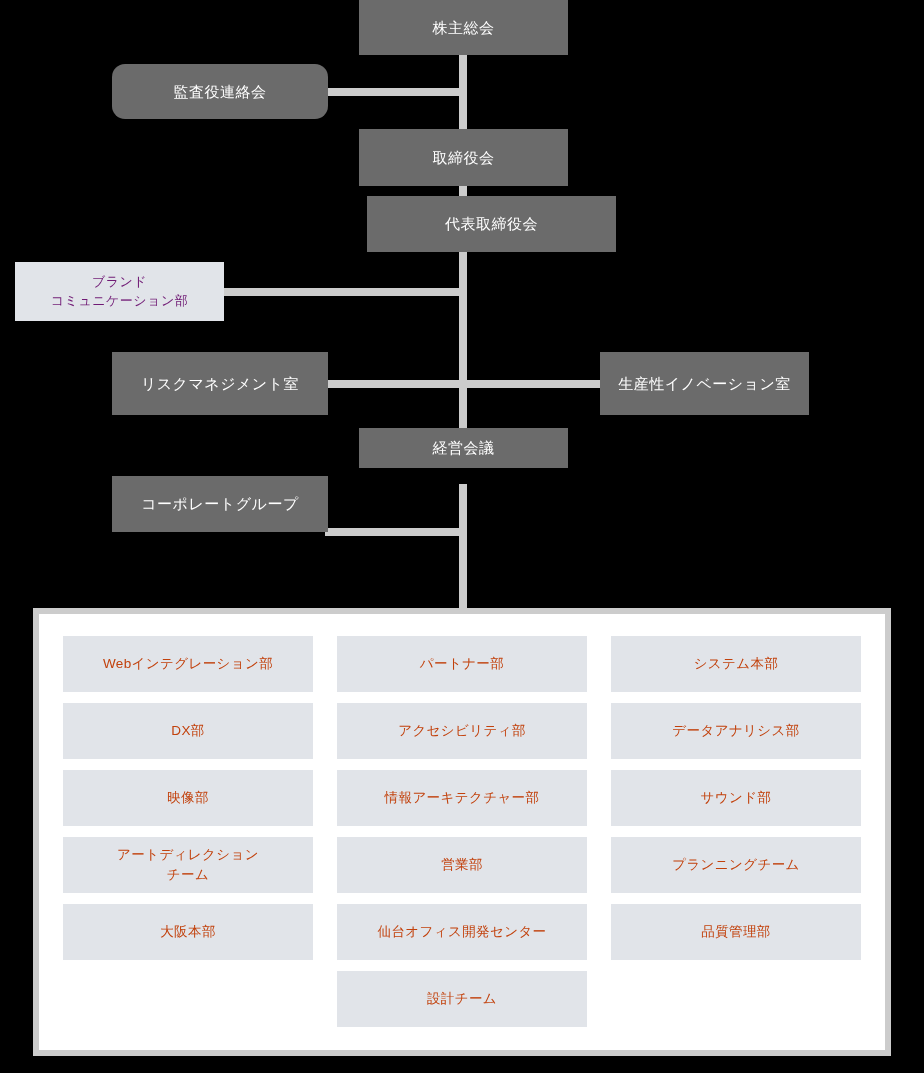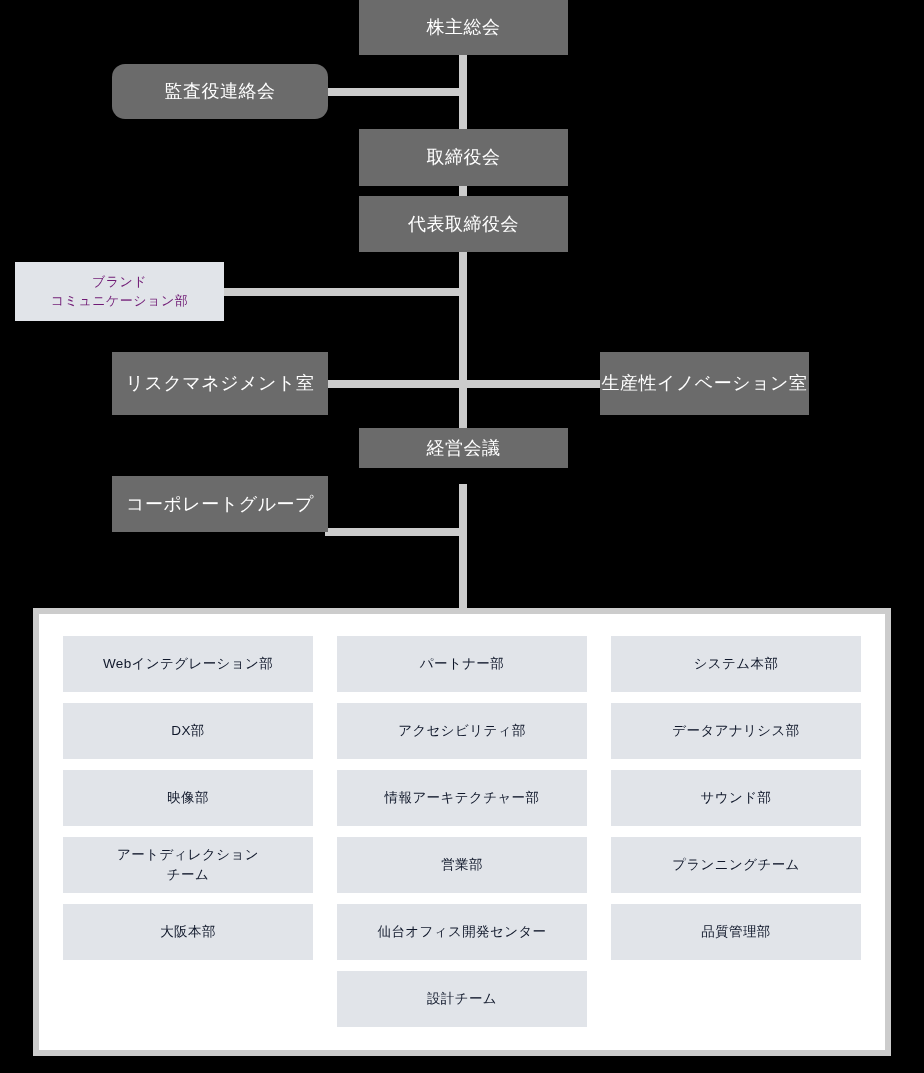--- a/index.html
+++ b/index.html
@@ -35,21 +35,21 @@
     z-index: 3;
     display: flex;
     align-items: center;
     justify-content: center;
     text-align: center;
     line-height: 1.45;
   }
   .node.dark {
     background: #6b6b6b;
     color: #ffffff;
-    font-size: 18px;
+    font-size: 15px;
     letter-spacing: 0.5px;
   }
   .node.light {
     background: #e1e4e9;
     color: #701a75;
     font-size: 13px;
     letter-spacing: 0.5px;
   }
 
   
@@ -72,21 +72,21 @@
     align-items: flex-start;
   }
   .panel-col {
     flex: 1 1 0;
     display: flex;
     flex-direction: column;
     gap: 11px;
   }
   .dept {
     background: #e1e4e9;
-    color: #0f172a;
+    color: #c2410c;
     font-size: 13.5px;
     letter-spacing: 0.4px;
     height: 56px;
     display: flex;
     align-items: center;
     justify-content: center;
     text-align: center;
     line-height: 1.5;
     white-space: pre-line;
   }
@@ -109,21 +109,21 @@
   <div class="line line-h" style="left:459px; top:380px; width:143px;"></div>
 
   <div class="line line-h" style="left:325px; top:528px; width:138px;"></div>
 
   <div class="node dark" style="left:359px; top:0px; width:209px; height:55px;">株主総会</div>
 
   <div class="node dark" style="left:112px; top:64px; width:216px; height:55px;border-radius:13px;">監査役連絡会</div>
 
   <div class="node dark" style="left:359px; top:129px; width:209px; height:57px;">取締役会</div>
 
-  <div class="node dark" style="left:359px; top:196px; width:209px; height:56px;">代表取締役会</div>
+  <div class="node dark" style="left:367px; top:196px; width:249px; height:56px;">代表取締役会</div>
 
   <div class="node light" style="left:15px; top:262px; width:209px; height:59px; white-space:pre-line;">ブランド
 コミュニケーション部</div>
 
   <div class="node dark" style="left:112px; top:352px; width:216px; height:63px;">リスクマネジメント室</div>
 
   <div class="node dark" style="left:600px; top:352px; width:209px; height:63px;">生産性イノベーション室</div>
 
   <div class="node dark" style="left:359px; top:428px; width:209px; height:40px;">経営会議</div>
 

